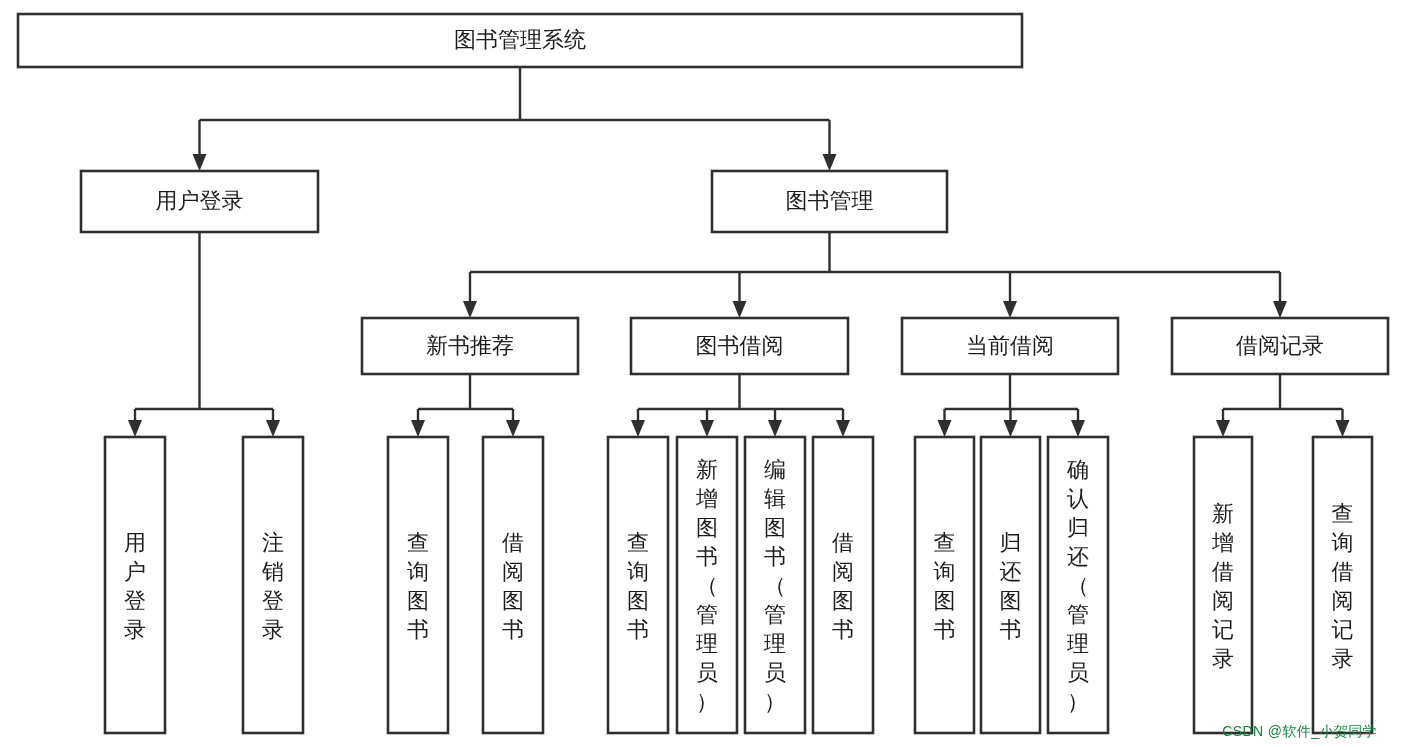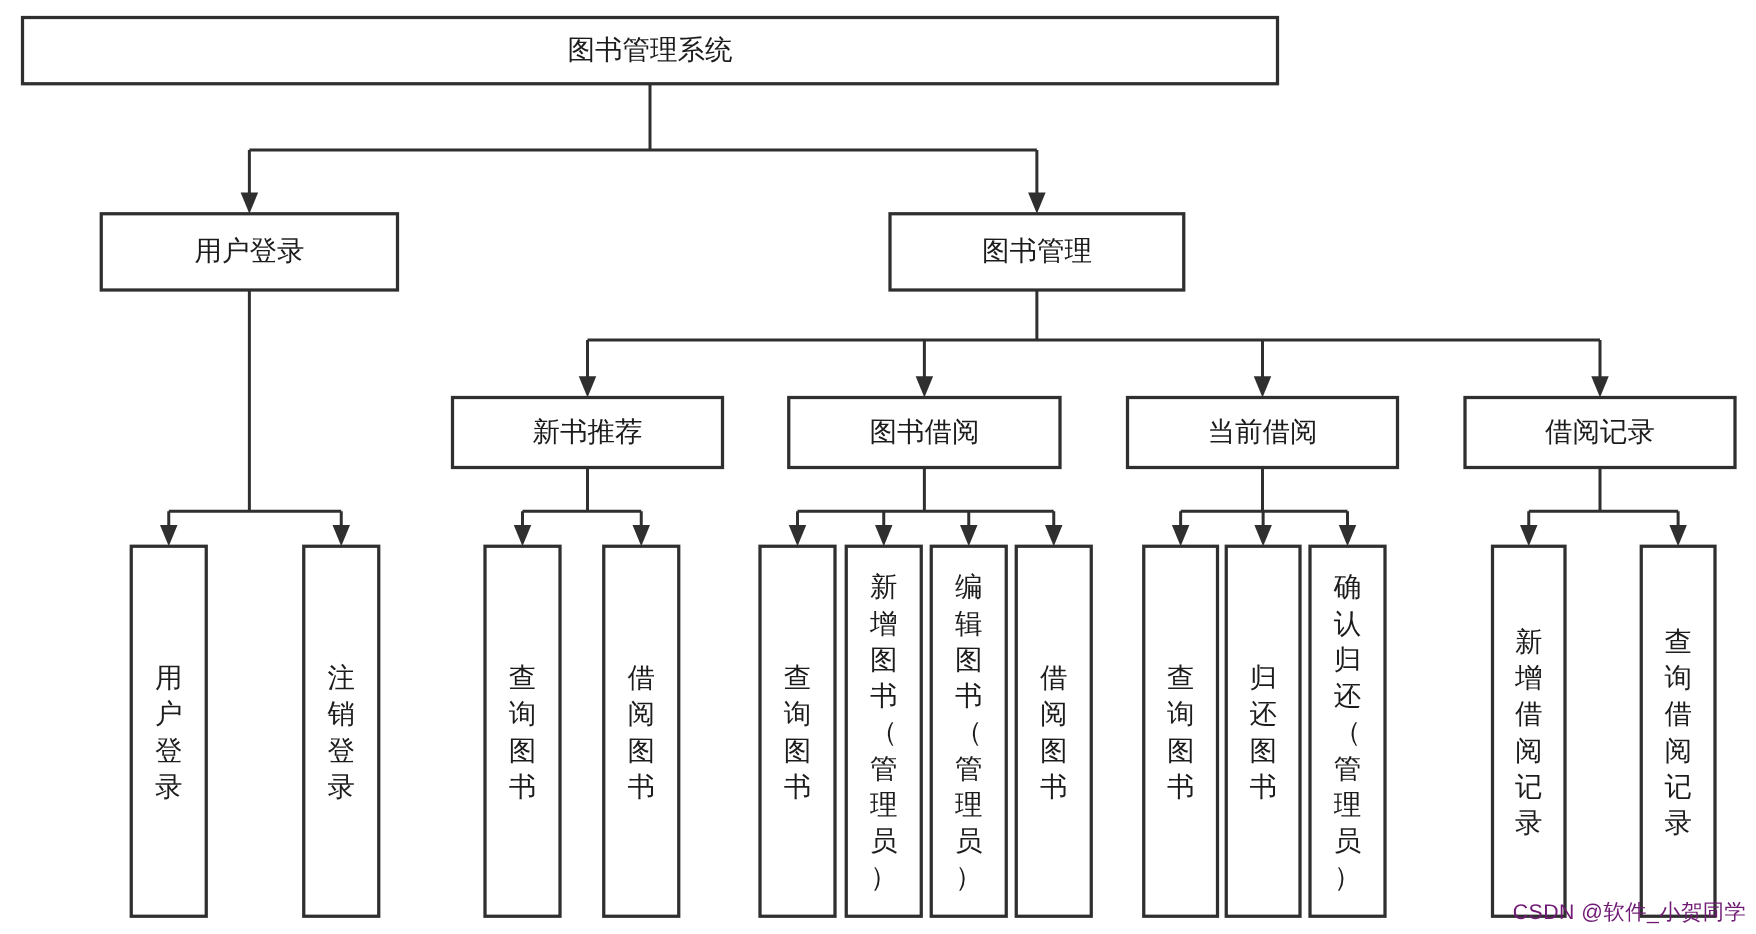--- a/index.html
+++ b/index.html
@@ -48,25 +48,25 @@
     stroke: #2f2f2f;
     stroke-width: 2.4;
     fill: none;
   }
   .arrow-head {
     fill: #2f2f2f;
     stroke: none;
   }
   .watermark {
     position: absolute;
-    right: 8px;
+    right: 28px;
     bottom: 6px;
     font-family: "Liberation Sans", "DejaVu Sans", sans-serif;
-    font-size: 17px;
-    color: #701a75;
+    font-size: 14px;
+    color: #15803d;
     white-space: nowrap;
     letter-spacing: 0.4px;
   }
 </style>
 </head>
 <body>
 
 <div id="diagram-root">
 
   <svg class="canvas" viewBox="0 0 1405 747">

